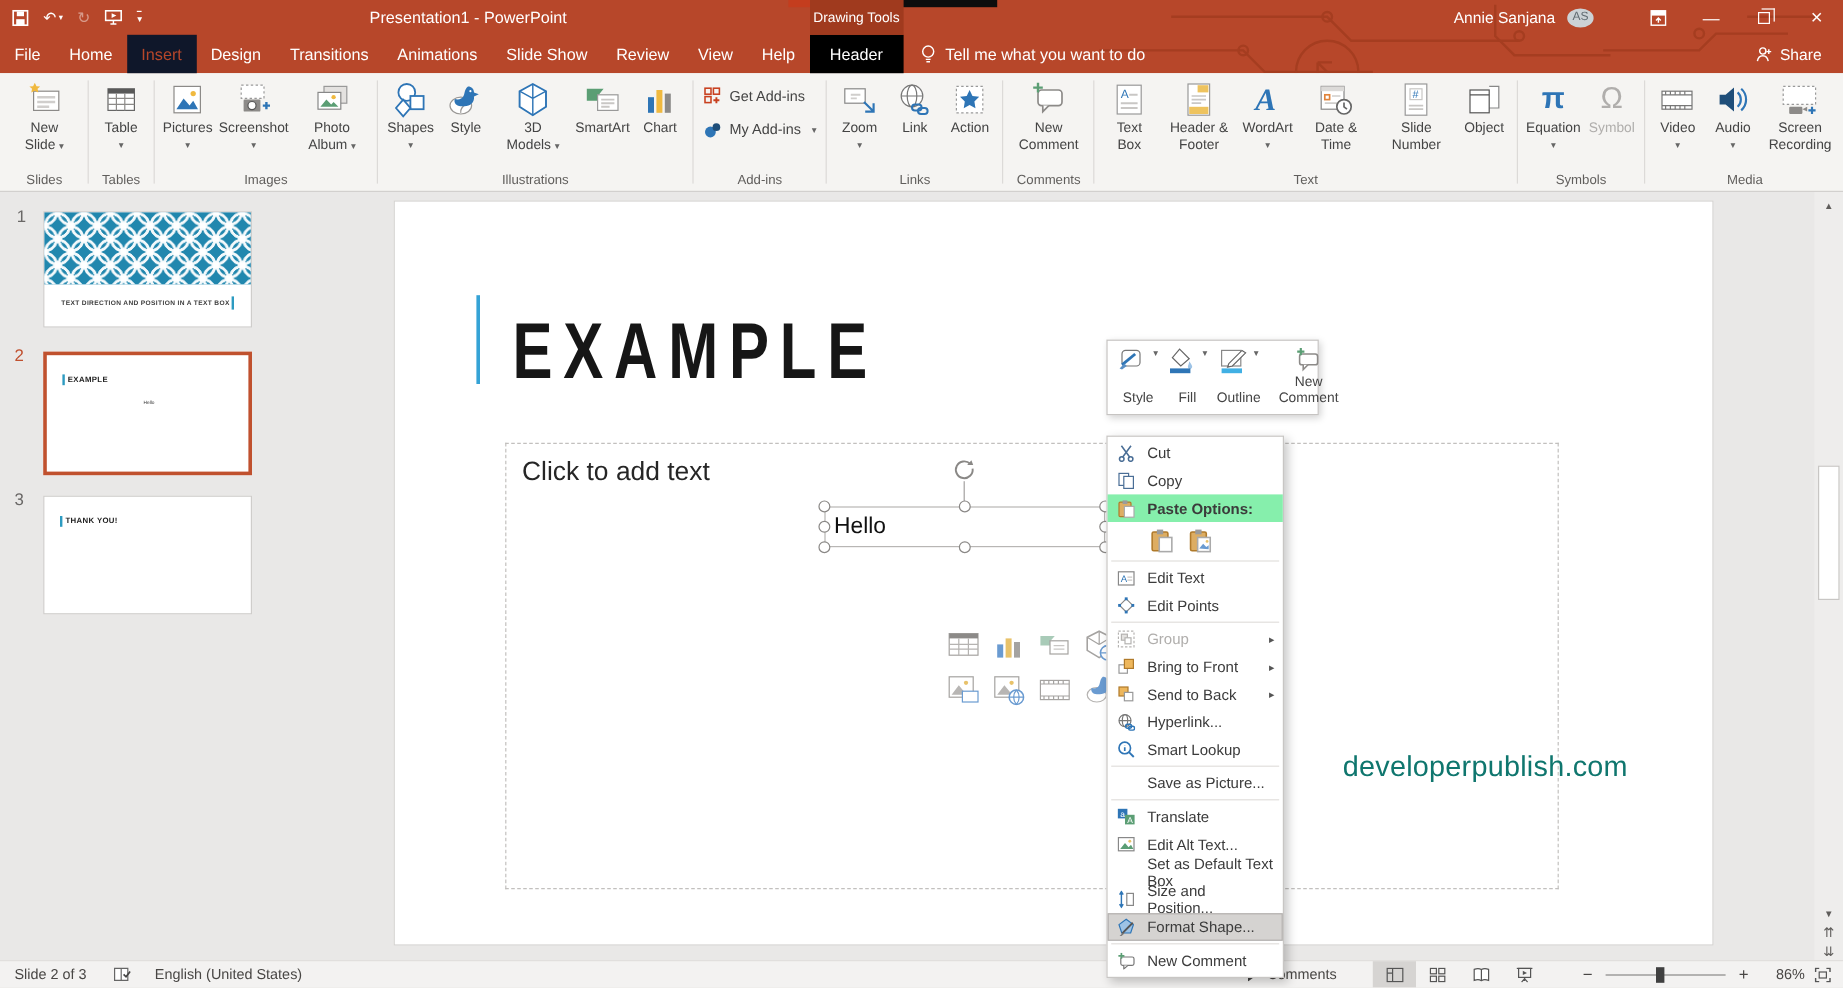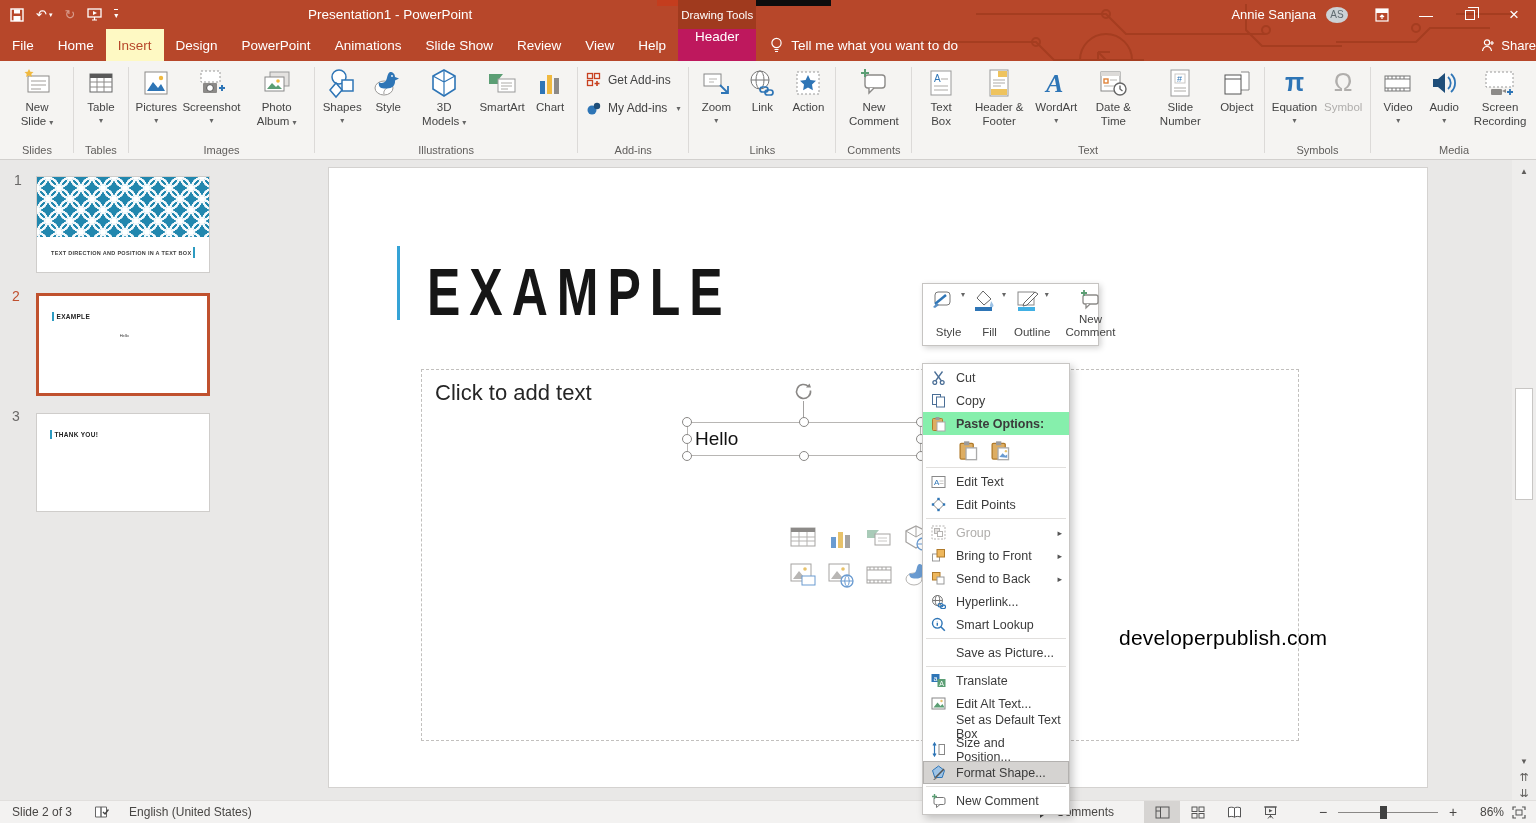--- a/index.html
+++ b/index.html
@@ -13,31 +13,31 @@
 .blk{position:absolute;left:693px;top:0;width:138px;height:6px;background:#0d0d0d}
 .titlebar{position:absolute;left:0;top:0;width:100%;height:29px;display:flex;align-items:center;color:#fff;z-index:7}
 .qat{display:flex;align-items:center;gap:12px;padding-left:10px}
 .qbtn{display:flex;align-items:center;font-size:13px;color:#fff}
 .qbtn .qarw{font-size:7px;margin-left:2px}
 .qdim{opacity:.45}
 .qmore{border-top:1.5px solid #fff;font-size:8px;padding-top:1px}
 .tb-title{position:absolute;left:308px;top:0;height:29px;display:flex;align-items:center;font-size:13.5px;color:#fff}
 .tb-right{position:absolute;right:0;top:0;height:29px;display:flex;align-items:center}
 .uname{font-size:13px;margin-right:10px}
-.avatar{width:22px;height:16px;border-radius:50%;background:#ccd2d6;color:#5f6a70;font-size:10px;display:flex;align-items:center;justify-content:center;margin-right:12px}
+.avatar{width:22px;height:16px;border-radius:50%;background:#ccd2d6;color:#5f6a70;font-size:10px;display:flex;align-items:center;justify-content:center;margin-right:32px}
 .wbtn{width:44px;height:29px;display:flex;align-items:center;justify-content:center;color:#fff;font-size:14px}
 .rsq{position:relative;width:10px;height:10px;border:1px solid #fff}
 .rsq:before{content:"";position:absolute;left:2px;top:-4px;width:10px;height:10px;border:1px solid #fff;border-bottom:none;border-left:none}
 .tabrow{position:absolute;left:0;top:29px;width:100%;height:32px;display:flex;align-items:stretch;z-index:6}
 .tab{padding:0 12px;display:flex;align-items:center;color:#fff;font-size:13.5px}
-.tab.active{background:#fef9c3;color:#b7472a}
-.ctxblock{position:relative;background:#be185d;padding:0 17px;display:flex;align-items:flex-start;color:#fff;font-size:13.5px}
+.tab.active{background:#0f172a;color:#b7472a}
+.ctxblock{position:relative;background:#000000;padding:0 17px;display:flex;align-items:center;color:#fff;font-size:13.5px}
 .ctxlabel{position:absolute;top:-29px;left:0;right:0;height:29px;background:#a03a1e;color:#fff;font-size:11.5px;display:flex;align-items:center;justify-content:center;white-space:nowrap}
 .tellme{display:flex;align-items:center;gap:8px;color:#fff;font-size:13.5px;margin-left:14px}
-.share{margin-left:auto;display:flex;align-items:center;gap:6px;color:#fff;font-size:13px;}
+.share{margin-left:auto;display:flex;align-items:center;gap:6px;color:#fff;font-size:13px;padding-right:18px}
 
 
 .ribbon{position:absolute;left:0;top:61px;width:100%;height:99px;background:#f5f4f2;border-bottom:1px solid #d2d0ce;display:flex;align-items:stretch;padding-left:2px;z-index:5}
 .rgroup{display:flex;flex-direction:column;padding:1px 3px 0}
 .rbtns{display:flex;align-items:flex-start;flex:1}
 .glabel{font-size:11px;color:#605e5c;text-align:center;padding:1px 0 3px;white-space:nowrap}
 .rdiv{width:1px;background:#dcdad8;margin:6px 1px}
 .bb{min-width:46px;padding:2px 3px;display:flex;flex-direction:column;align-items:center;font-size:11.5px;color:#444;line-height:1.2;text-align:center}
 .ric{height:37px;display:flex;align-items:center;justify-content:center}
 .arw{font-size:8px;color:#666;margin-left:3px}
@@ -66,21 +66,21 @@
 .sbar{position:absolute;left:68px;top:78px;width:3px;height:74px;background:#35a3d6}
 .stitle{position:absolute;left:98px;top:86px;font-size:50px;font-weight:600;letter-spacing:9px;color:#161616;transform:scaleY(1.32);transform-origin:left top;white-space:nowrap}
 .phold{position:absolute;left:92px;top:201px;width:878px;height:372px;border:1.5px dashed #c2c0be}
 .phtext{position:absolute;left:13px;top:10px;font-size:22px;color:#262626}
 .phicons{position:absolute;left:455px;top:351px;display:grid;grid-template-columns:repeat(4,38px);grid-auto-rows:37px;justify-items:center;align-items:center}
 .tbox{position:absolute;left:358px;top:254px;width:234px;height:34px;border:1px solid #b8b6b4}
 .tbox span{position:absolute;left:7px;top:5px;font-size:19px;color:#111}
 .hnd{position:absolute;width:10px;height:10px;border-radius:50%;background:#fff;border:1.5px solid #8a8886;transform:translate(-50%,-50%);z-index:3}
 .rotstem{position:absolute;left:474px;top:233px;width:1px;height:21px;background:#a3a1a0}
 .rot{position:absolute;left:465px;top:213px;z-index:3}
-.wm{position:absolute;left:790px;top:458px;font-size:21px;color:#000000;letter-spacing:.2px}
+.wm{position:absolute;left:790px;top:458px;font-size:24px;color:#0f766e;letter-spacing:.2px}
 
 
 .vscroll{position:absolute;left:1512px;top:160px;width:24px;height:640px;background:#eeedec}
 .varr{position:absolute;left:0;width:24px;height:18px;display:flex;align-items:center;justify-content:center;font-size:8px;color:#5f5d5b}
 .vthumb{position:absolute;left:3px;top:228px;width:18px;height:112px;background:#fff;border:1px solid #c8c6c4}
 .vjump{position:absolute;left:0;width:24px;height:18px;display:flex;align-items:center;justify-content:center;font-size:11px;color:#5f5d5b}
 
 
 .statusbar{position:absolute;left:0;top:800px;width:100%;height:23px;background:#f3f2f1;border-top:1px solid #e1dfdd;display:flex;align-items:center;font-size:12px;color:#484644;z-index:10}
 .stit{margin-left:12px}
@@ -186,21 +186,21 @@
         </span>
       <span class="wbtn" style="font-size:17px">×</span>
     </div>
   </div>
 
   <div class="tabrow">
     <div class="tab">File</div>
     <div class="tab">Home</div>
     <div class="tab active">Insert</div>
     <div class="tab">Design</div>
-    <div class="tab">PowerPoint</div>
+    <div class="tab">Transitions</div>
     <div class="tab">Animations</div>
     <div class="tab">Slide Show</div>
     <div class="tab">Review</div>
     <div class="tab">View</div>
     <div class="tab">Help</div>
     <div class="ctxblock">
       <div class="ctxlabel">Drawing Tools</div>
       <span>Header</span>
     </div>
     <div class="tellme">

